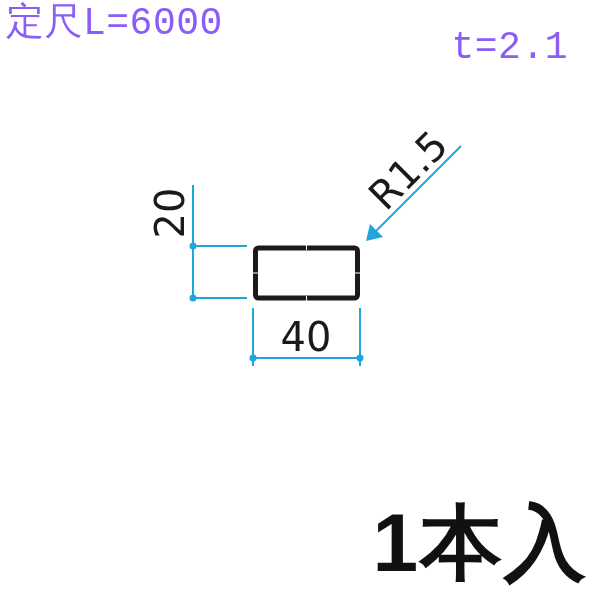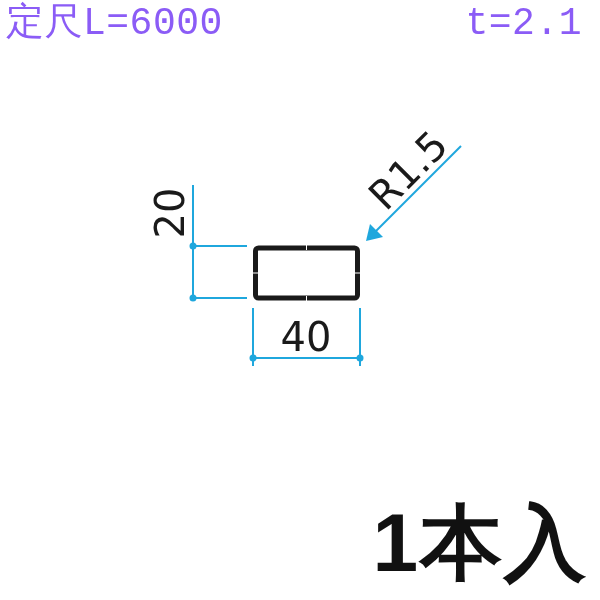--- a/index.html
+++ b/index.html
@@ -19,21 +19,21 @@
       position: absolute;
       top: 2px;
       font-size: 38px;
       line-height: 44px;
       letter-spacing: 0.5px;
       font-family: Liberation Mono, monospace;
       color: #8b5cf6;
       white-space: nowrap;
     }
     #length-label { left: 6px; }
-    #thickness-label { right: 18px; }
+    #thickness-label { right: 32px; margin-top: 24px; }
     svg#drawing {
       position: absolute;
       left: 0;
       top: 0;
       width: 600px;
       height: 600px;
     }
     .dimtext {
       font-family: "DejaVu Sans", sans-serif;
       font-size: 40px;

